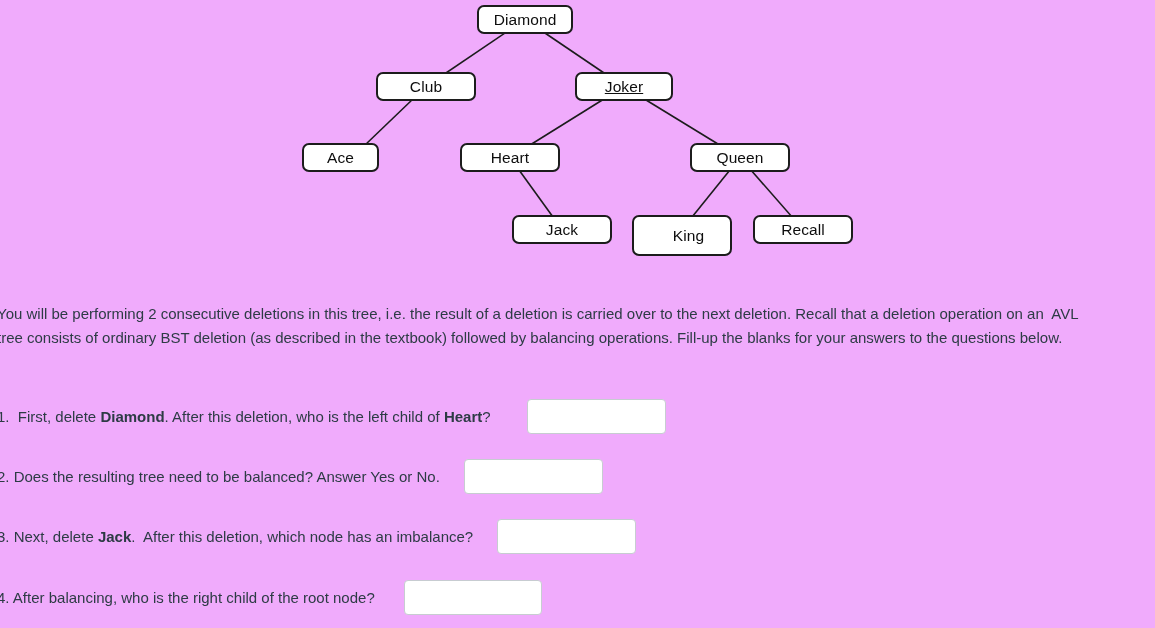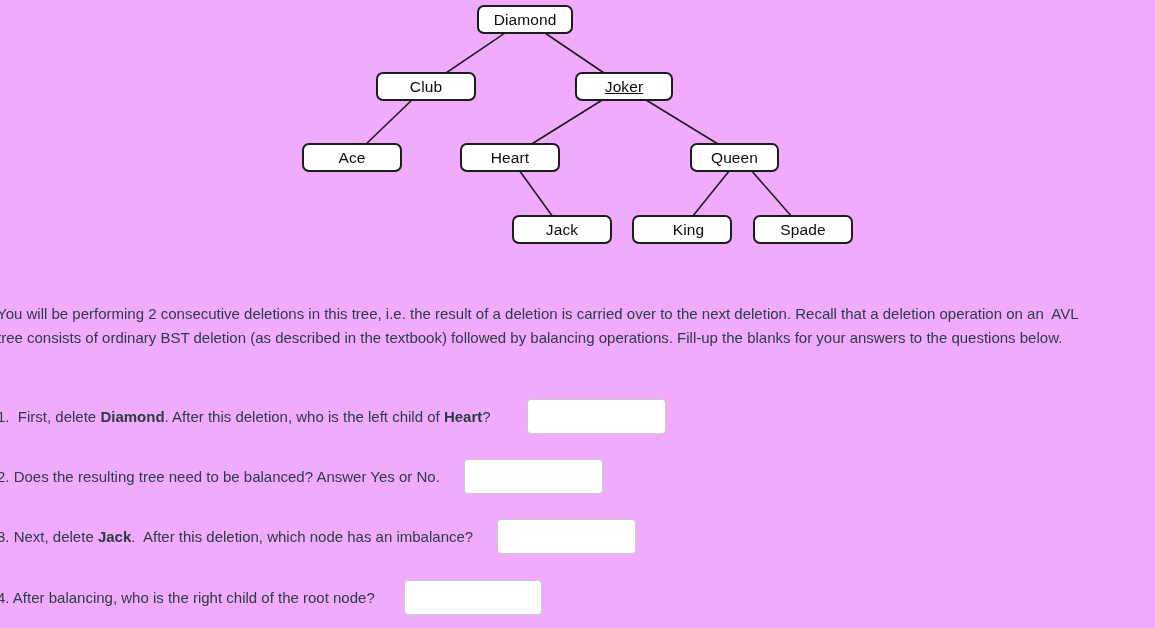--- a/index.html
+++ b/index.html
@@ -47,26 +47,26 @@
         <line x1="624" y1="86.5" x2="510" y2="157.5" stroke="#1c1c1c" stroke-width="1.6"></line>
         <line x1="624" y1="86.5" x2="740" y2="157.5" stroke="#1c1c1c" stroke-width="1.6"></line>
         <line x1="510" y1="157.5" x2="562" y2="229.5" stroke="#1c1c1c" stroke-width="1.6"></line>
         <line x1="740" y1="157.5" x2="682" y2="229.5" stroke="#1c1c1c" stroke-width="1.6"></line>
         <line x1="740" y1="157.5" x2="803" y2="229.5" stroke="#1c1c1c" stroke-width="1.6"></line>
       </svg>
     <div id="nodes-layer">
         <div class="node" style="left: 477px; top: 5px; width: 96px; height: 29px;">Diamond</div>
         <div class="node" style="left: 376px; top: 72px; width: 100px; height: 29px; text-align: right;">Club</div>
         <div class="node" style="left: 575px; top: 72px; width: 98px; height: 29px; text-decoration: underline;">Joker</div>
-        <div class="node" style="left: 302px; top: 143px; width: 100px; height: 29px;">Ace</div>
+        <div class="node" style="left: 302px; top: 143px; width: 77px; height: 29px;">Ace</div>
         <div class="node" style="left: 460px; top: 143px; width: 100px; height: 29px;">Heart</div>
-        <div class="node" style="left: 690px; top: 143px; width: 89px; height: 29px;">Queen</div>
+        <div class="node" style="left: 690px; top: 143px; width: 100px; height: 29px;">Queen</div>
         <div class="node" style="left: 512px; top: 215px; width: 100px; height: 29px;">Jack</div>
-        <div class="node" style="left: 632px; top: 215px; width: 100px; height: 29px; padding-left: 13px;">King</div>
-        <div class="node" style="left: 753px; top: 215px; width: 100px; height: 29px;">Spade</div>
+        <div class="node" style="left: 632px; top: 215px; width: 100px; height: 41px; padding-left: 13px;">King</div>
+        <div class="node" style="left: 753px; top: 215px; width: 100px; height: 29px;">Recall</div>
       </div>
   </div>
 
   <div class="instructions">
     <div class="iline">You will be performing 2 consecutive deletions in this tree, i.e. the result of a deletion is carried over to the next deletion. Recall that a deletion operation on an  AVL</div>
     <div class="iline">tree consists of ordinary BST deletion (as described in the textbook) followed by balancing operations. Fill-up the blanks for your answers to the questions below.</div>
   </div>
 
   <div id="questions-layer">
       <div class="qrow" style="top: 399px;">

